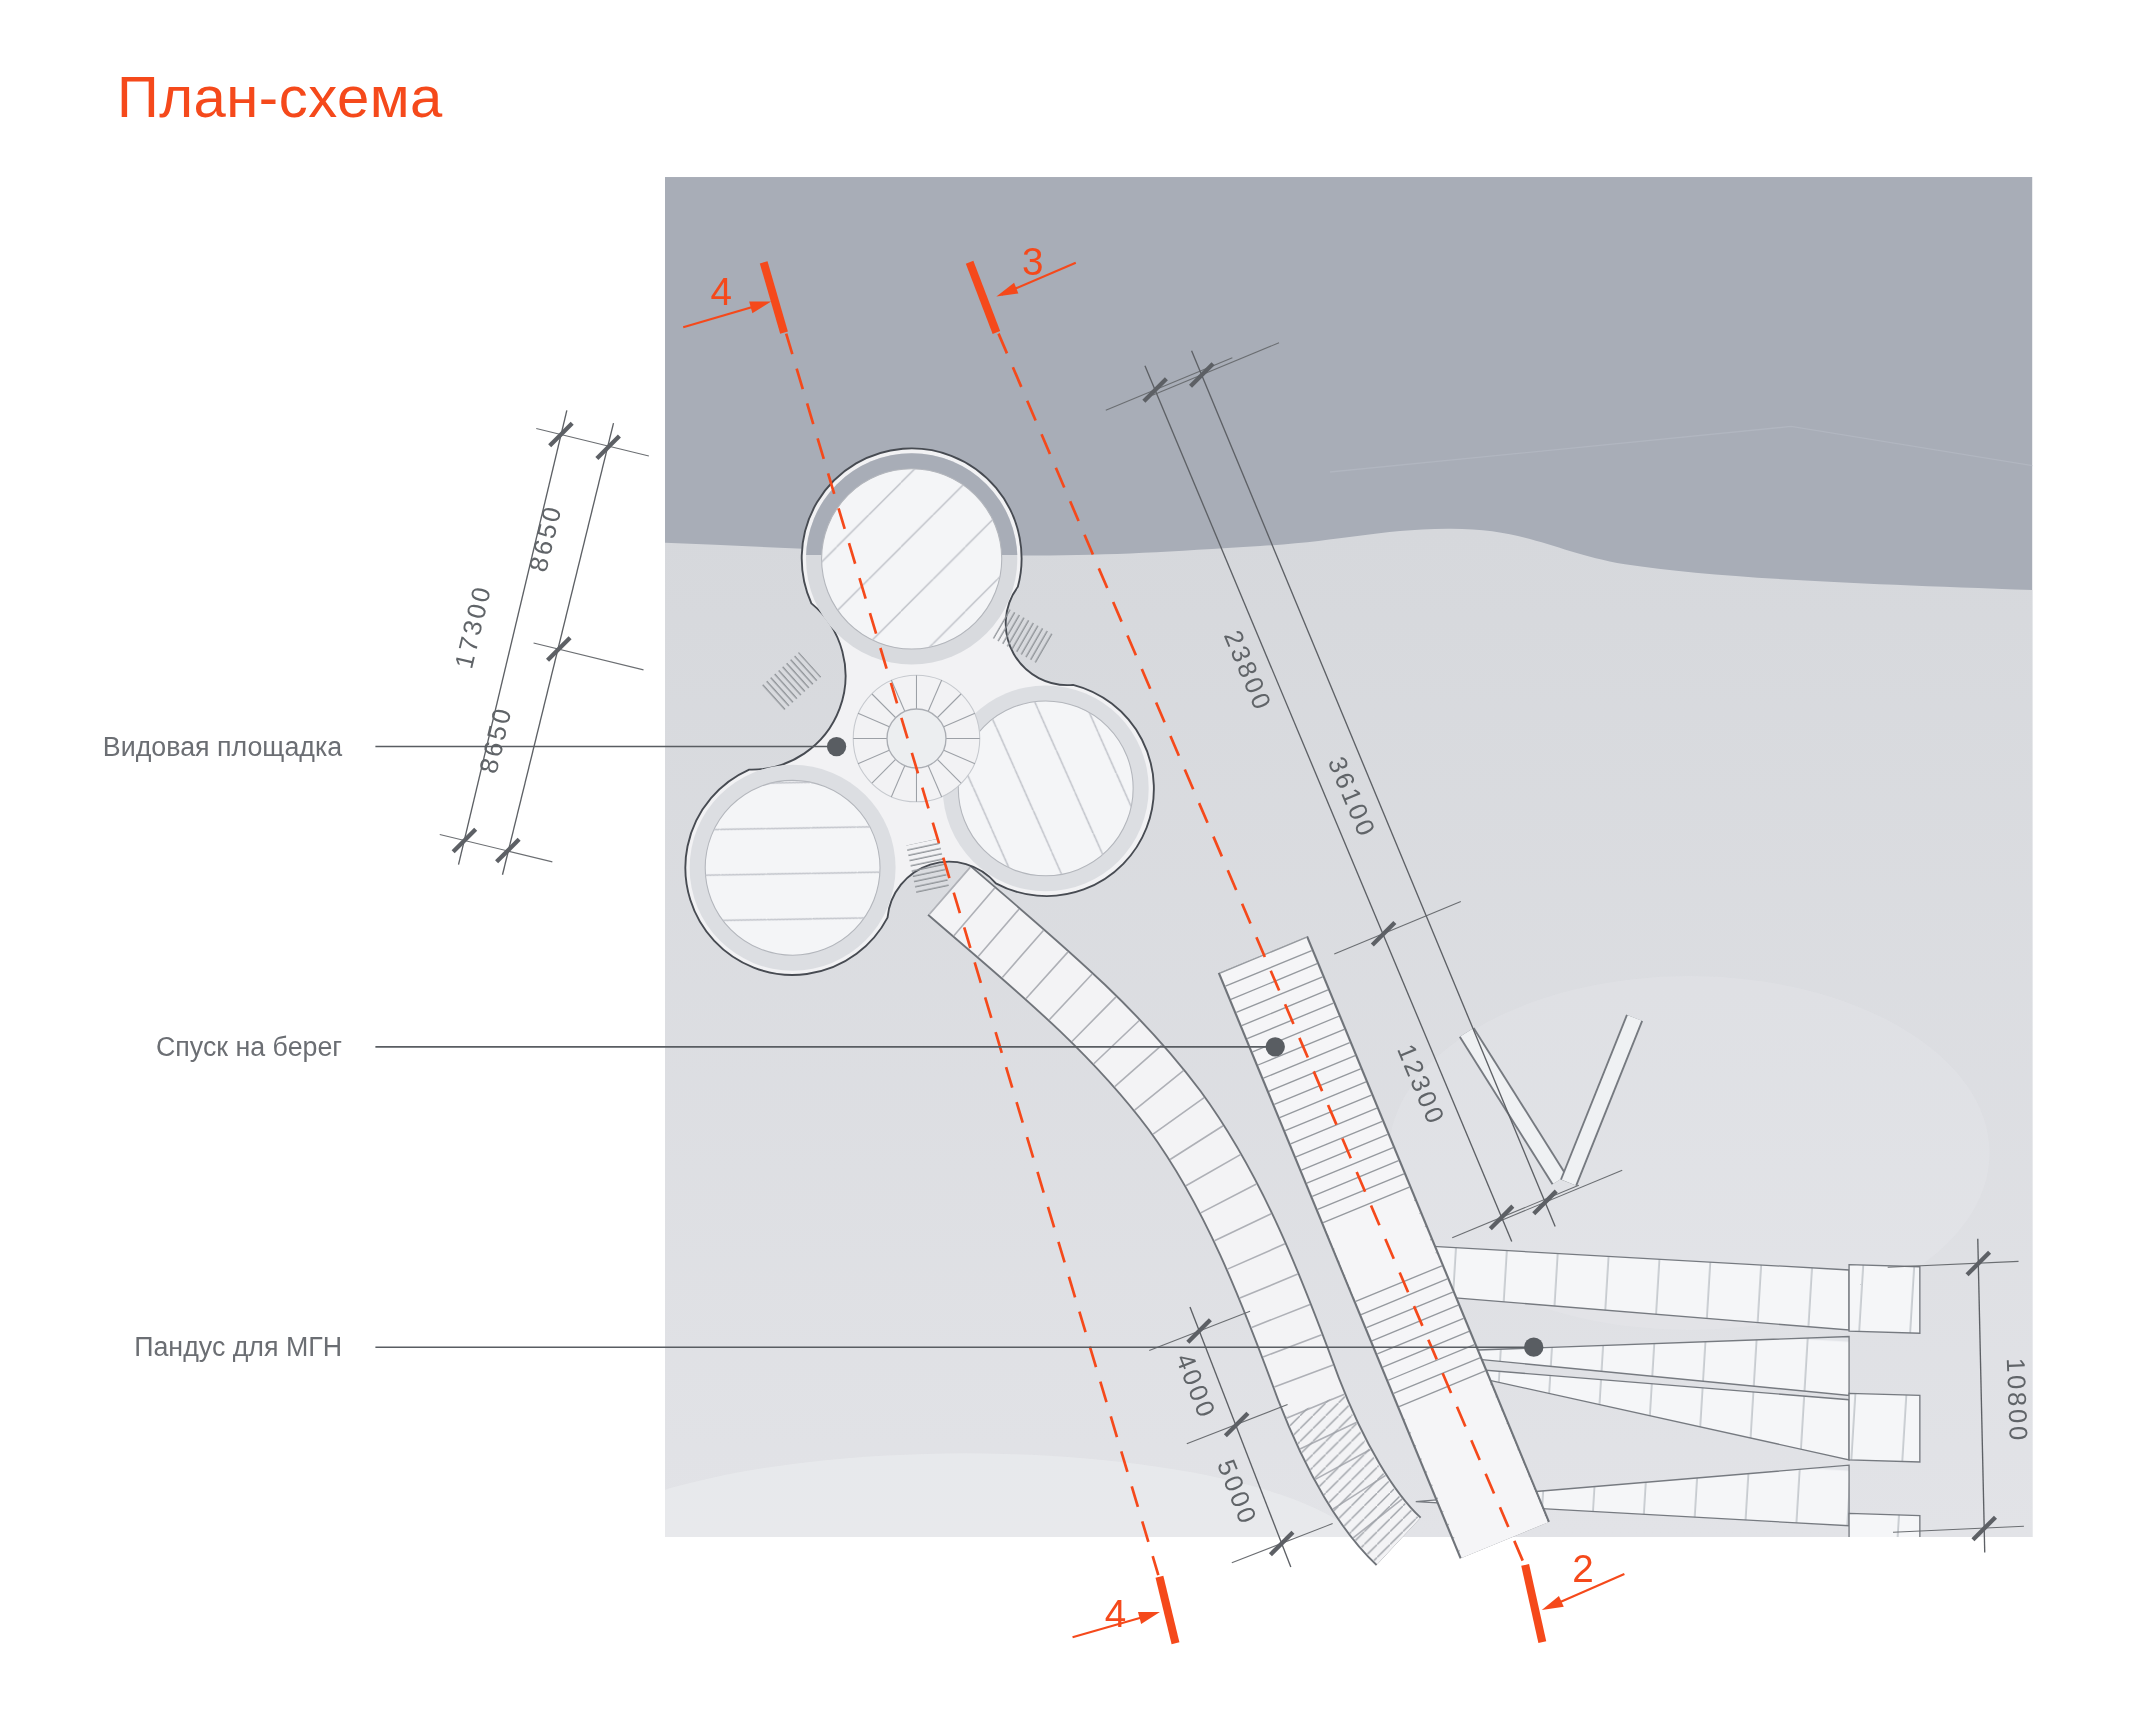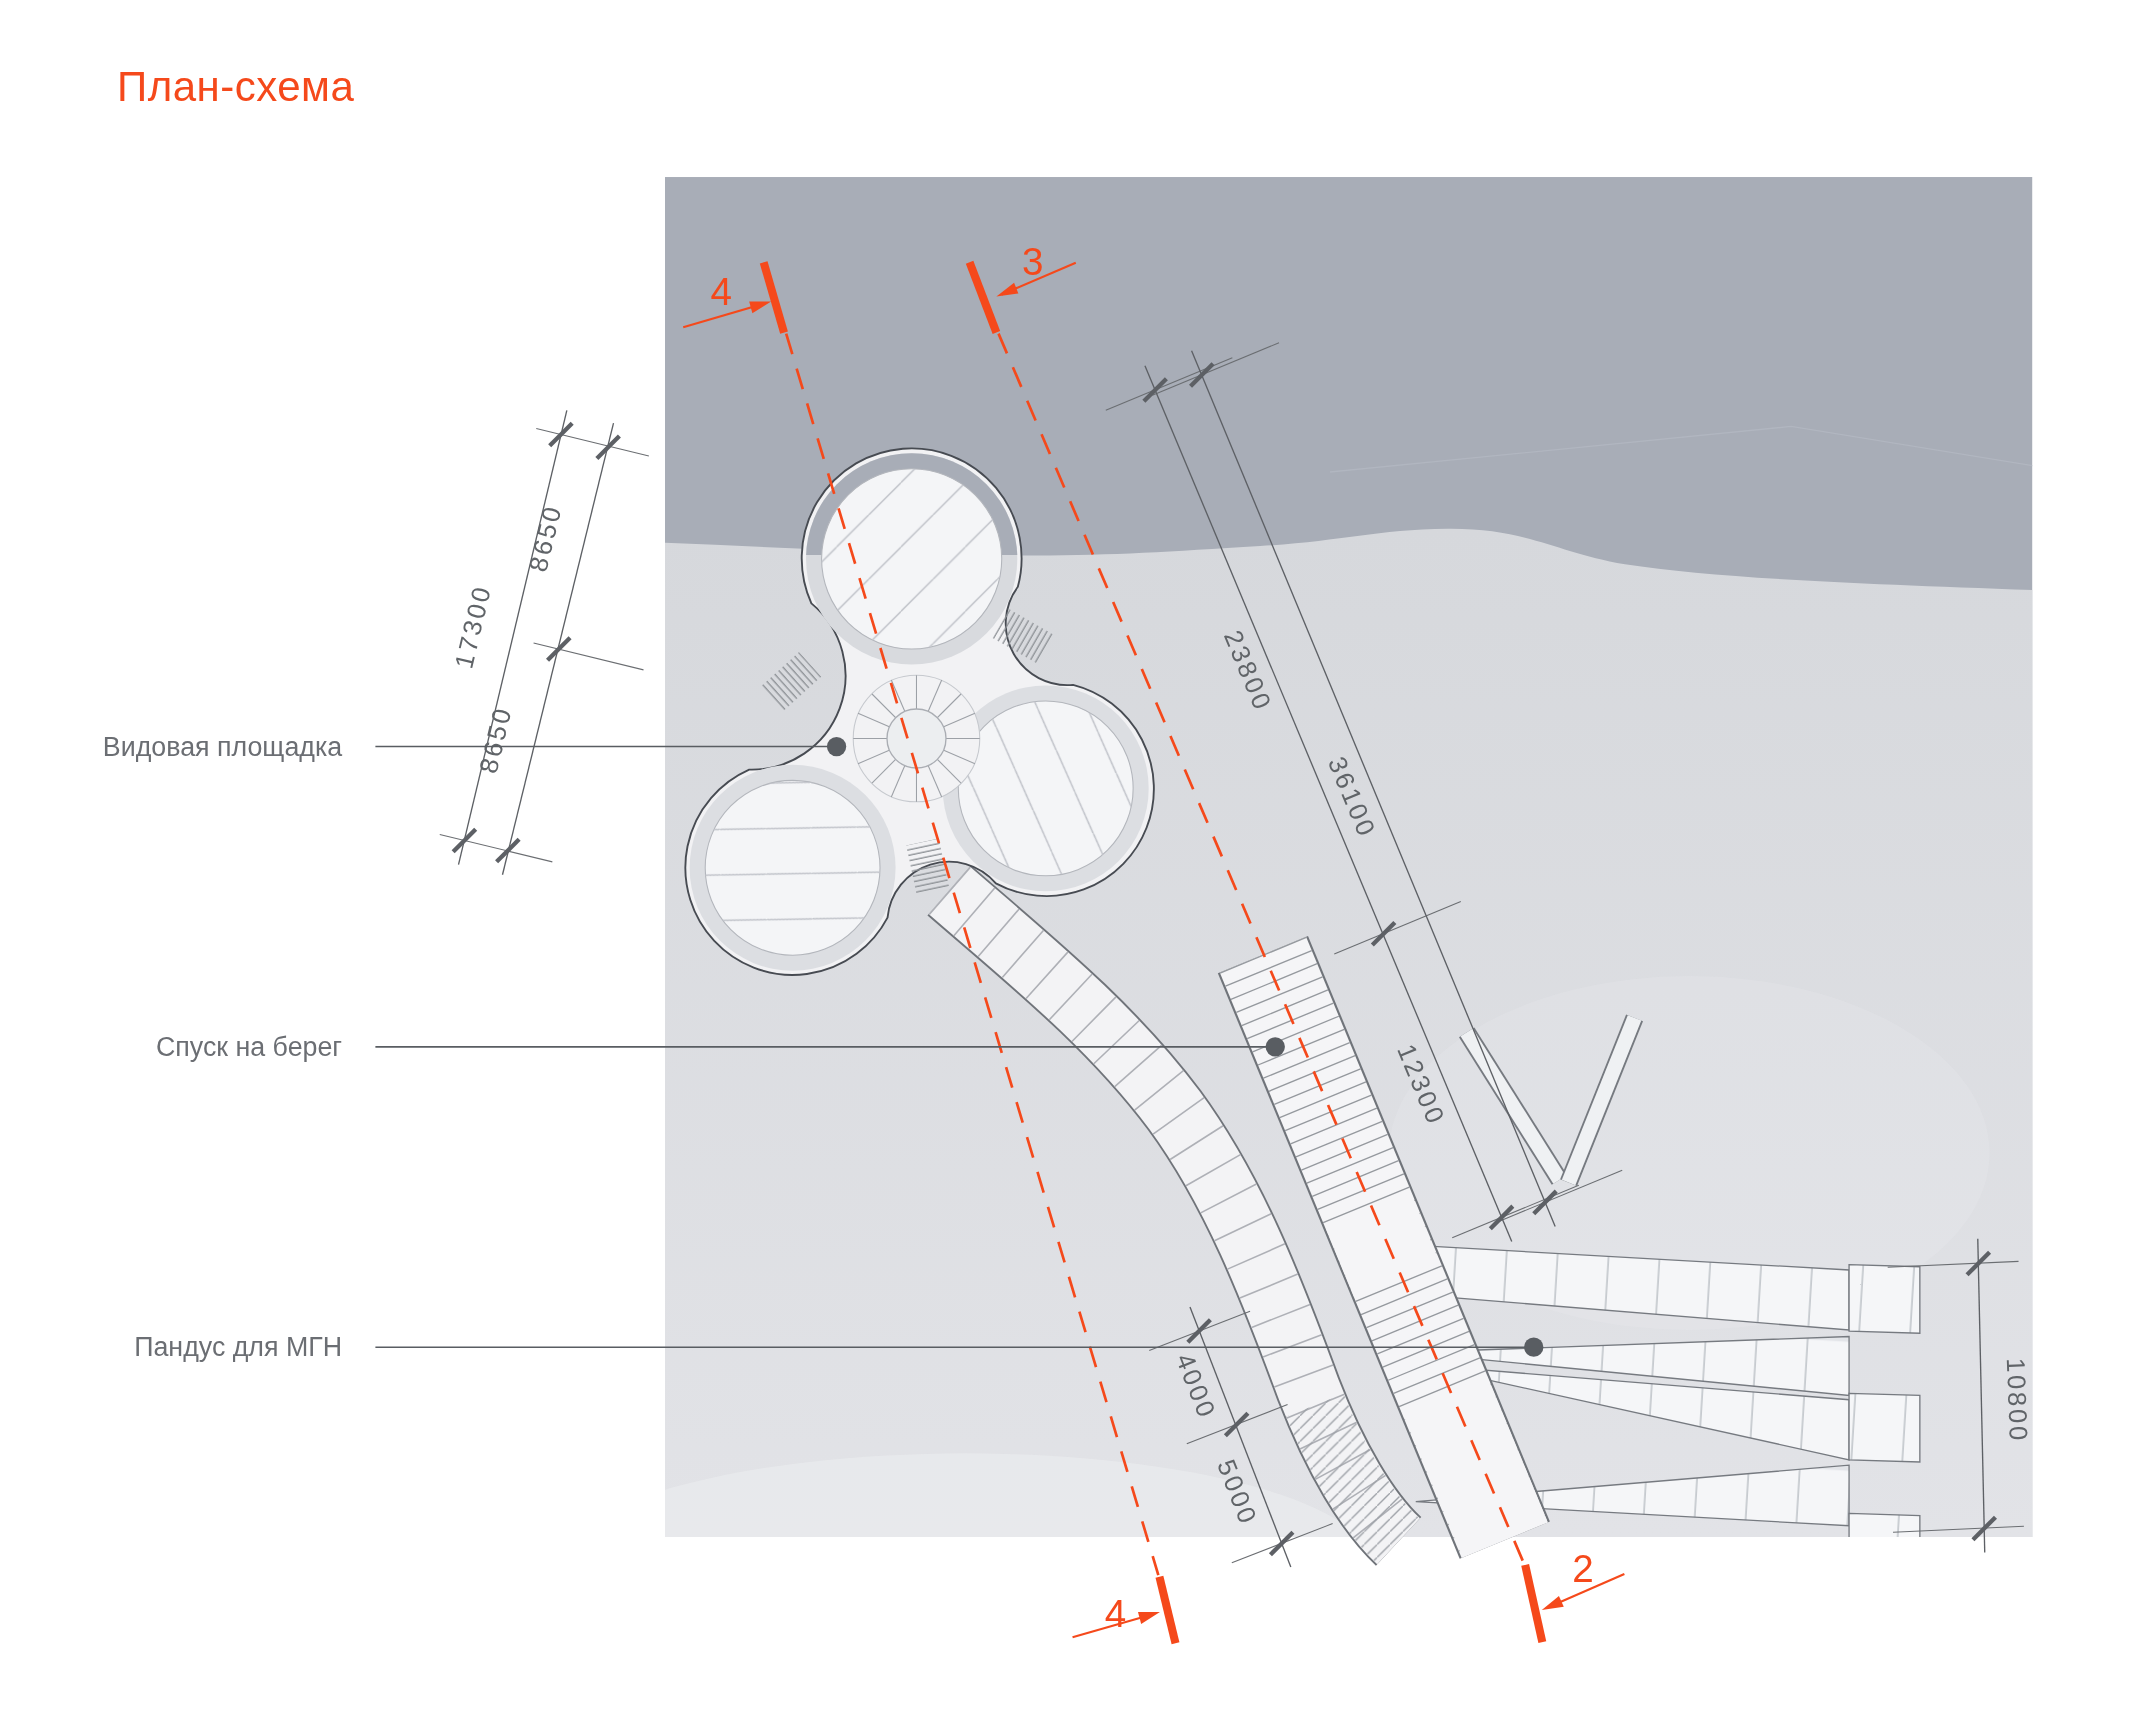--- a/index.html
+++ b/index.html
@@ -1,18 +1,18 @@
 <!DOCTYPE html>
 <html style="--accent: #F5491B; --text: #6B6E73;font-size:8.6px"><head>
 <meta charset="utf-8">
 <style>
   html,body{margin:0;padding:0;background:#fff;}
   body{width:2129px;height:1728px;position:relative;font-family:"Liberation Sans","DejaVu Sans",sans-serif;overflow:hidden;}
   #stage{position:absolute;inset:0;}
-  .title{position:absolute;left:117px;top:63px;font-size:42px;letter-spacing:0.5px;color:var(--accent,#F5491B);}
+  .title{position:absolute;left:117px;top:63px;font-size:58px;letter-spacing:0.5px;color:var(--accent,#F5491B);}
   svg{position:absolute;left:0;top:0;}
   svg text{font-family:"Liberation Sans","DejaVu Sans",sans-serif;}
   .callout-text{font-size:50px;fill:var(--text,#6B6E73);}
   .dim-text{font-size:48px;letter-spacing:5px;fill:#606468;}
   .marker-num{font-size:72px;fill:var(--accent,#F5491B);}
 </style>
 </head>
 <body>
 
 <div id="stage">

